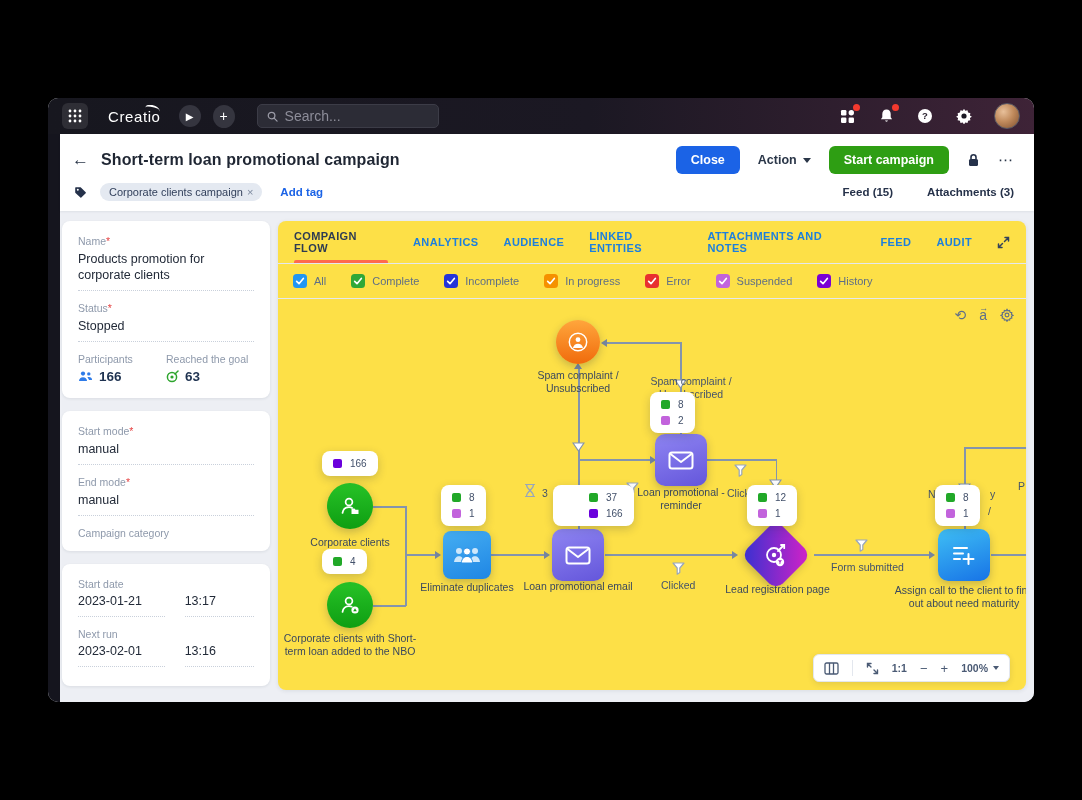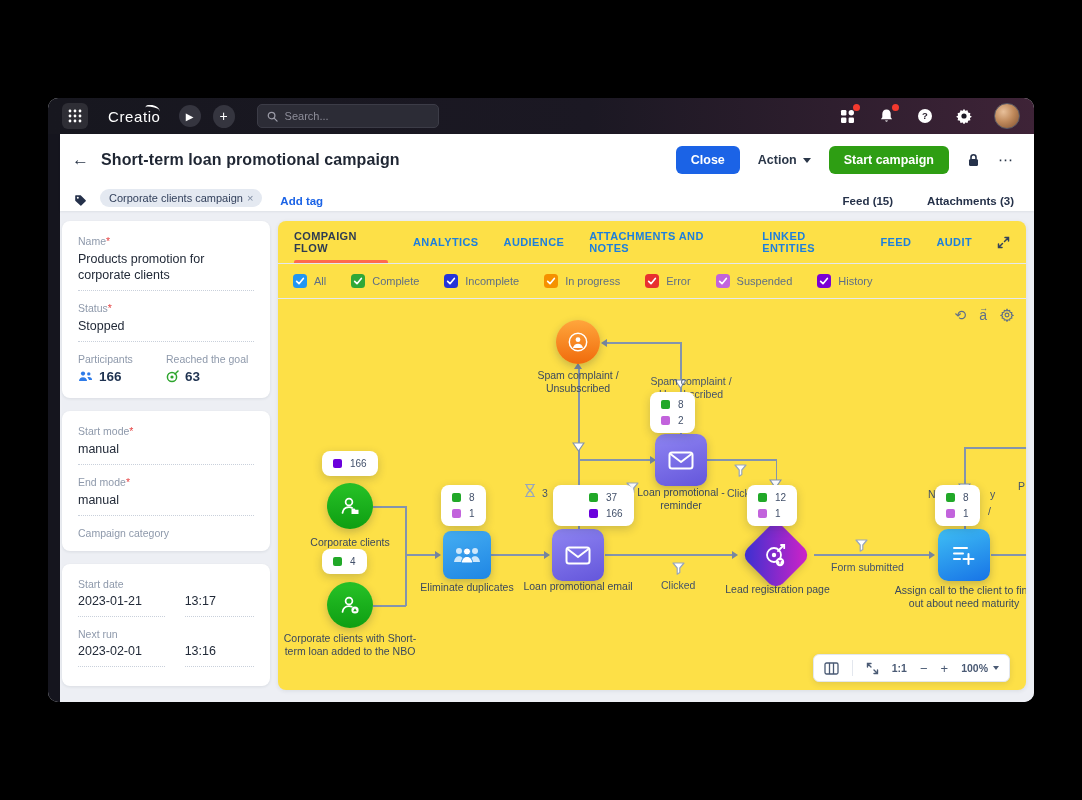--- a/index.html
+++ b/index.html
@@ -13,42 +13,42 @@
   .apps-btn{width:26px;height:26px;border-radius:6px;background:rgba(255,255,255,.10);
             display:flex;align-items:center;justify-content:center;cursor:pointer;}
   .logo{color:#fff;font-size:15px;letter-spacing:.6px;font-weight:500;position:relative;margin:0 6px 0 8px;}
   .logo .swoosh{position:absolute;right:1px;top:-3px;width:15px;height:7px;border-top:2px solid #fff;
                 border-radius:50% 90% 0 0;transform:rotate(6deg);}
   .round-btn{width:22px;height:22px;border-radius:50%;background:#35353F;color:#fff;display:flex;
              align-items:center;justify-content:center;font-size:10px;cursor:pointer;}
   .round-btn.plus{font-size:14px;padding-bottom:1px;}
   .searchbox{width:162px;height:22px;background:#2C2C36;border:1px solid #3C3C47;border-radius:5px;
              display:flex;align-items:center;gap:7px;padding:0 9px;margin-left:10px;}
-  .searchbox .ph{color:#8D8D99;font-size:11px;}
+  .searchbox .ph{color:#8D8D99;font-size:14px;}
   .topbar-right{margin-left:auto;display:flex;align-items:center;gap:21px;}
   .tb-ic{position:relative;width:18px;height:18px;display:flex;align-items:center;justify-content:center;
          color:#fff;cursor:pointer;}
   .red-dot{position:absolute;top:-3px;right:-4px;width:7px;height:7px;border-radius:50%;background:#F3392E;}
   .avatar{width:24px;height:24px;border-radius:50%;background:radial-gradient(circle at 35% 32%,#E8C09A 0%,#C08A5C 45%,#7D4E2E 100%);
           border:1px solid #5a5a66;cursor:pointer;}
   
   .body{display:flex;height:568px;}
   .rail{width:12px;background:#15151E;}
   .main{flex:1;display:flex;flex-direction:column;min-width:0;}
   .page-header{background:#fff;padding:9px 20px 0 12px;box-shadow:0 1px 2px rgba(25,39,60,.07);z-index:5;}
   .title-row{display:flex;align-items:center;height:34px;}
   .back{font-size:17px;color:#2A3648;margin-right:12px;cursor:pointer;}
   .page-title{font-size:16px;font-weight:700;color:#1F2633;letter-spacing:.1px;}
   .hdr-actions{margin-left:auto;display:flex;align-items:center;gap:18px;}
   .btn{height:28px;border-radius:6px;border:none;color:#fff;font-size:12.5px;font-weight:700;
        padding:0 15px;cursor:pointer;font-family:inherit;}
   .action-dd{display:flex;align-items:center;gap:6px;color:#2A3648;font-size:12.5px;font-weight:700;cursor:pointer;}
   .caret{width:0;height:0;border-left:4px solid transparent;border-right:4px solid transparent;border-top:5px solid #2A3648;}
   .more{color:#2A3648;font-size:15px;letter-spacing:1px;cursor:pointer;}
-  .tag-row{display:flex;align-items:flex-end;height:30px;padding:0 0 4px 2px;}
+  .tag-row{display:flex;align-items:center;height:30px;padding:0 0 4px 2px;}
   .chip{background:#E4E9F1;border-radius:10px;padding:3px 9px;font-size:11px;color:#33415C;margin-left:13px;cursor:pointer;}
   .chip .x{color:#7d8aa0;margin-left:4px;}
   .addtag{color:#1B63E6;font-size:11.5px;font-weight:700;margin-left:18px;cursor:pointer;}
   .hdr-links{margin-left:auto;display:flex;gap:34px;}
   .hdr-link{font-size:11.5px;color:#26324A;font-weight:600;cursor:pointer;}
   
   .content{flex:1;background:#EDEFF4;display:flex;padding:10px 8px 0 2px;overflow:hidden;}
   .form-col{width:208px;flex:none;margin-right:8px;}
   .card{background:#fff;border-radius:8px;box-shadow:0 1px 3px rgba(25,39,60,.09);padding:14px 16px 8px;margin-bottom:13px;}
   .f-label{font-size:10.5px;color:#8E99AB;margin-bottom:4px;}
@@ -278,22 +278,22 @@
 
           </div>
         </div>
 
         <div class="flow-panel">
 
           <div class="tabs-row">
             <div class="tab active">COMPAIGN FLOW</div>
             <div class="tab">ANALYTICS</div>
             <div class="tab">AUDIENCE</div>
+            <div class="tab">LINKED ENTITIES</div>
             <div class="tab">ATTACHMENTS AND NOTES</div>
-            <div class="tab">LINKED ENTITIES</div>
             <div class="tab">FEED</div>
             <div class="tab">AUDIT</div>
             <div class="expand-ic">
               <svg width="13" height="13" viewBox="0 0 13 13" stroke="#33425B" stroke-width="1.5" fill="none" stroke-linecap="round">
                 <path d="M7.5 5.5 L11.5 1.5 M8 1.5h3.5V5"></path>
                 <path d="M5.5 7.5 L1.5 11.5 M1.5 8v3.5H5"></path>
               </svg>
             </div>
           </div>
 

